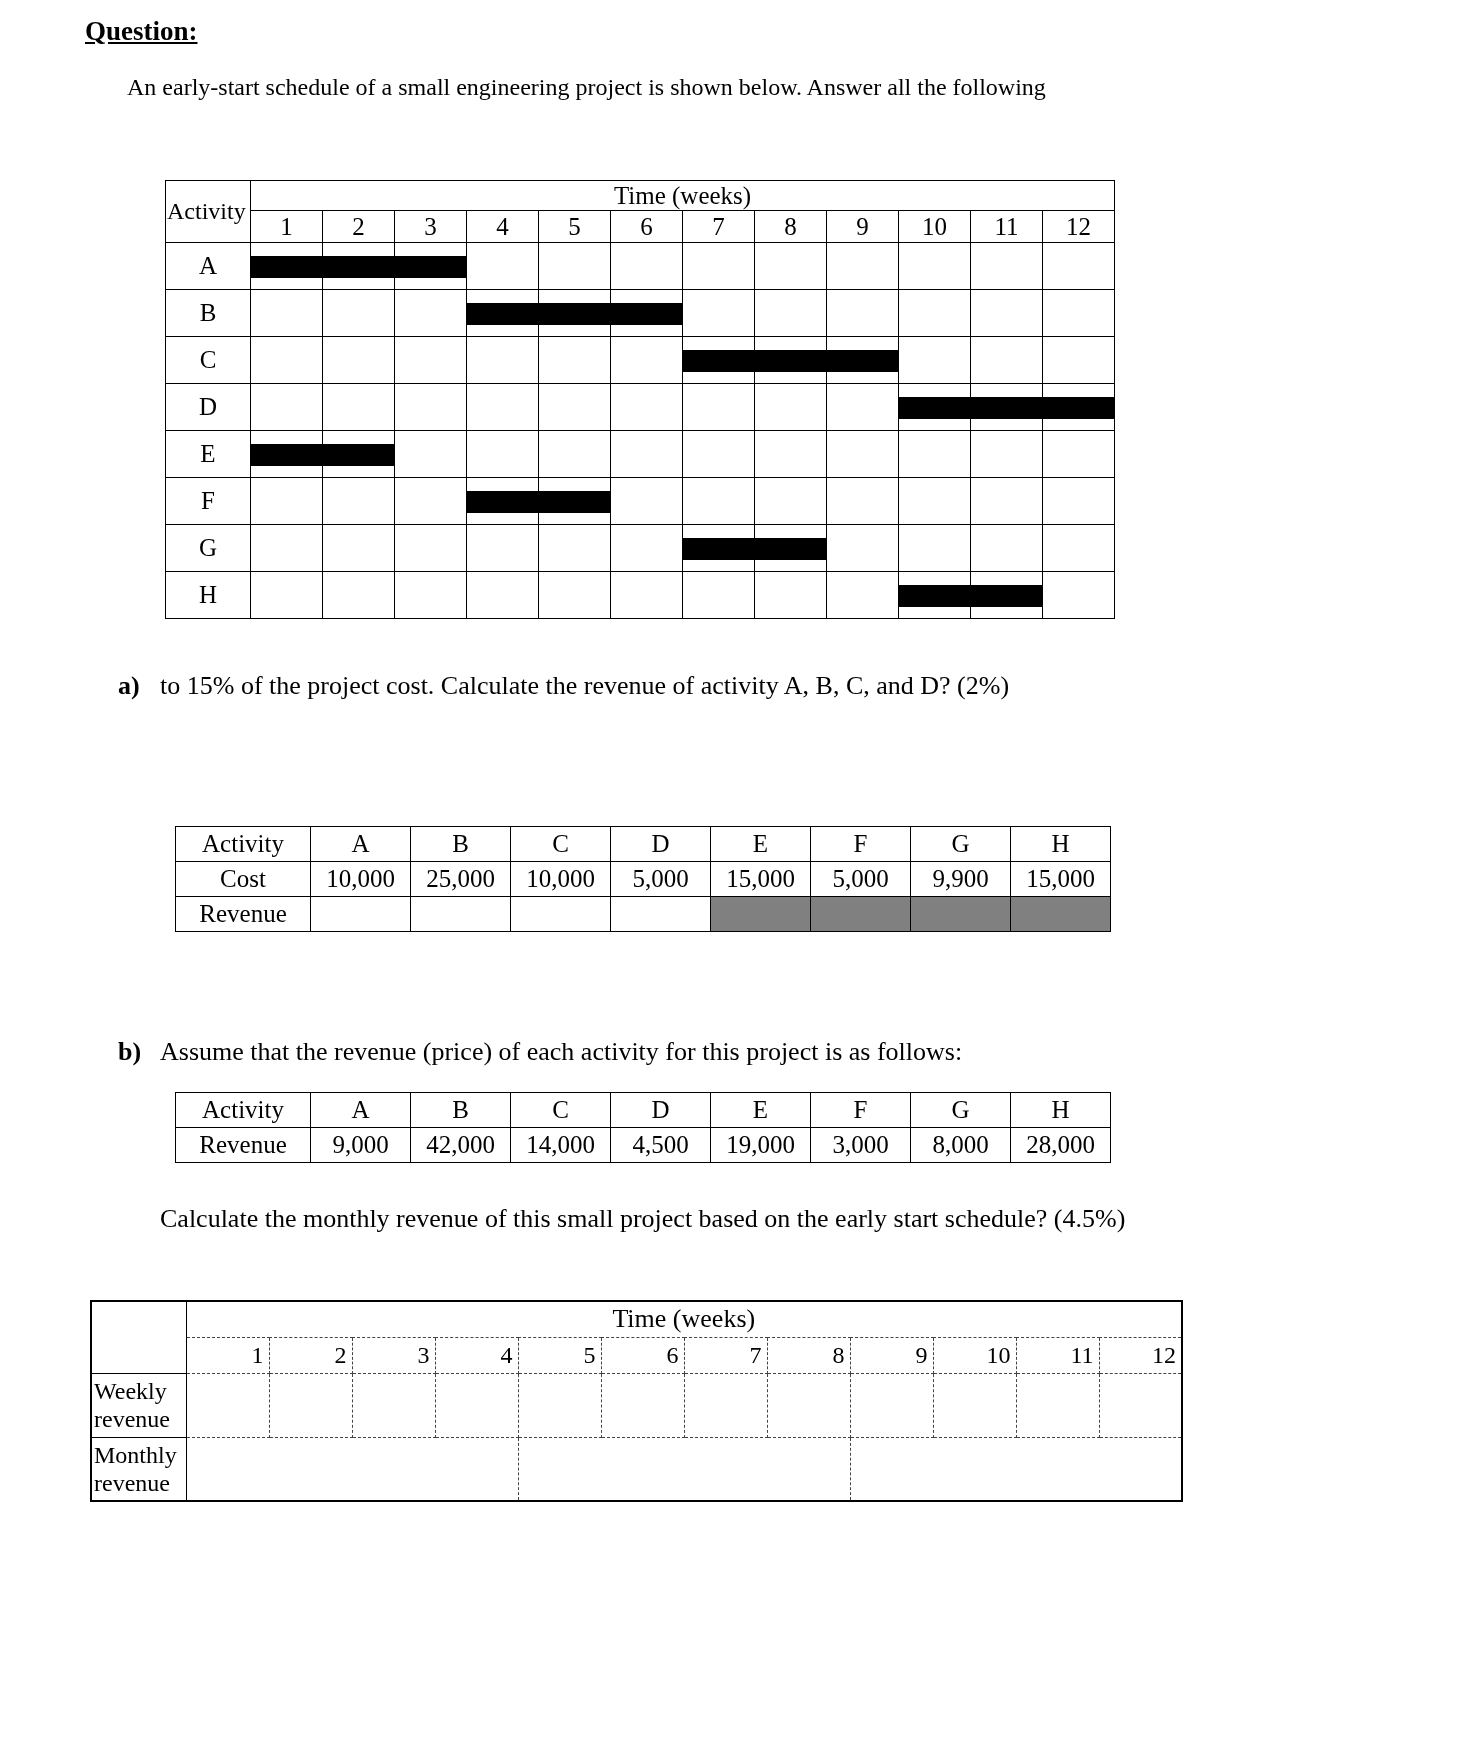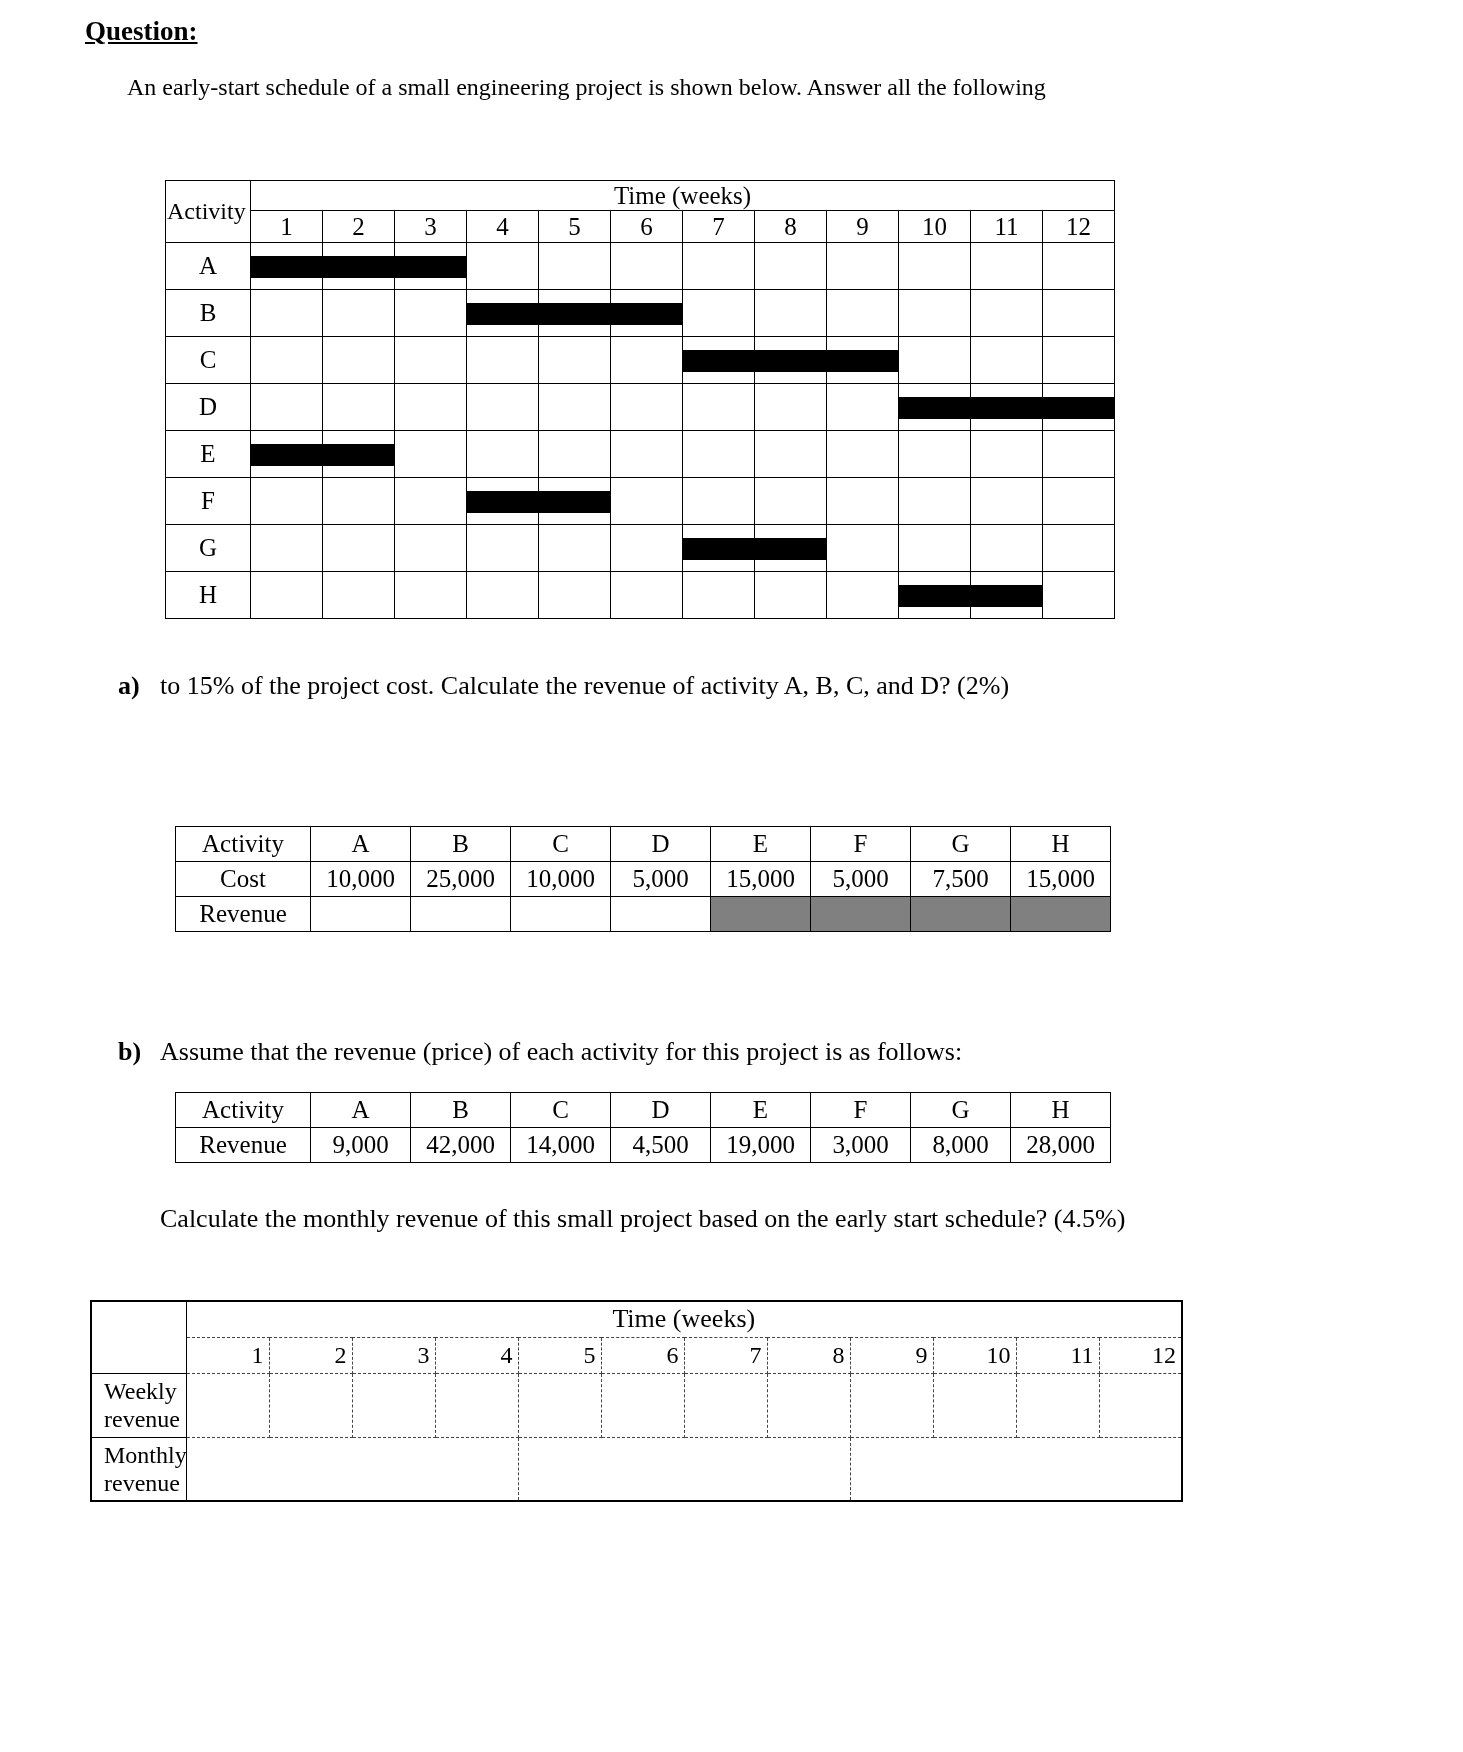--- a/index.html
+++ b/index.html
@@ -69,21 +69,21 @@
     border-collapse: collapse; table-layout: fixed;
     width: 1091px; border: 2px solid #000;
   }
   .bottom-table td {
     border: 1px dashed #444; padding: 0;
     font-size: 24px; vertical-align: middle;
   }
   .bottom-table td.label-col { border: 1px solid #000; }
   .bottom-table .time-head-b { text-align: center; font-size: 26px; height: 36px; }
   .bottom-table .bweek { text-align: right; padding-right: 5px; height: 36px; }
-  .bottom-table .rowlabel { padding: 1px 12px; line-height: 28px; height: 64px; }
+  .bottom-table .rowlabel { padding: 1px 2px; line-height: 28px; height: 64px; }
   .bottom-table .bcell { height: 64px; }
 </style>
 </head>
 <body>
 
 <div>
 
   <div class="title">Question:</div>
 
   <div class="intro">
@@ -322,21 +322,21 @@
           <td>H</td>
         </tr>
         <tr>
           <td>Cost</td>
           <td>10,000</td>
           <td>25,000</td>
           <td>10,000</td>
           <td>5,000</td>
           <td>15,000</td>
           <td>5,000</td>
-          <td>7,500</td>
+          <td>9,900</td>
           <td>15,000</td>
         </tr>
         <tr>
           <td>Revenue</td>
           <td></td>
           <td></td>
           <td></td>
           <td></td>
           <td class="shaded" style="background: rgb(128, 128, 128);"></td>
           <td class="shaded" style="background: rgb(128, 128, 128);"></td>

